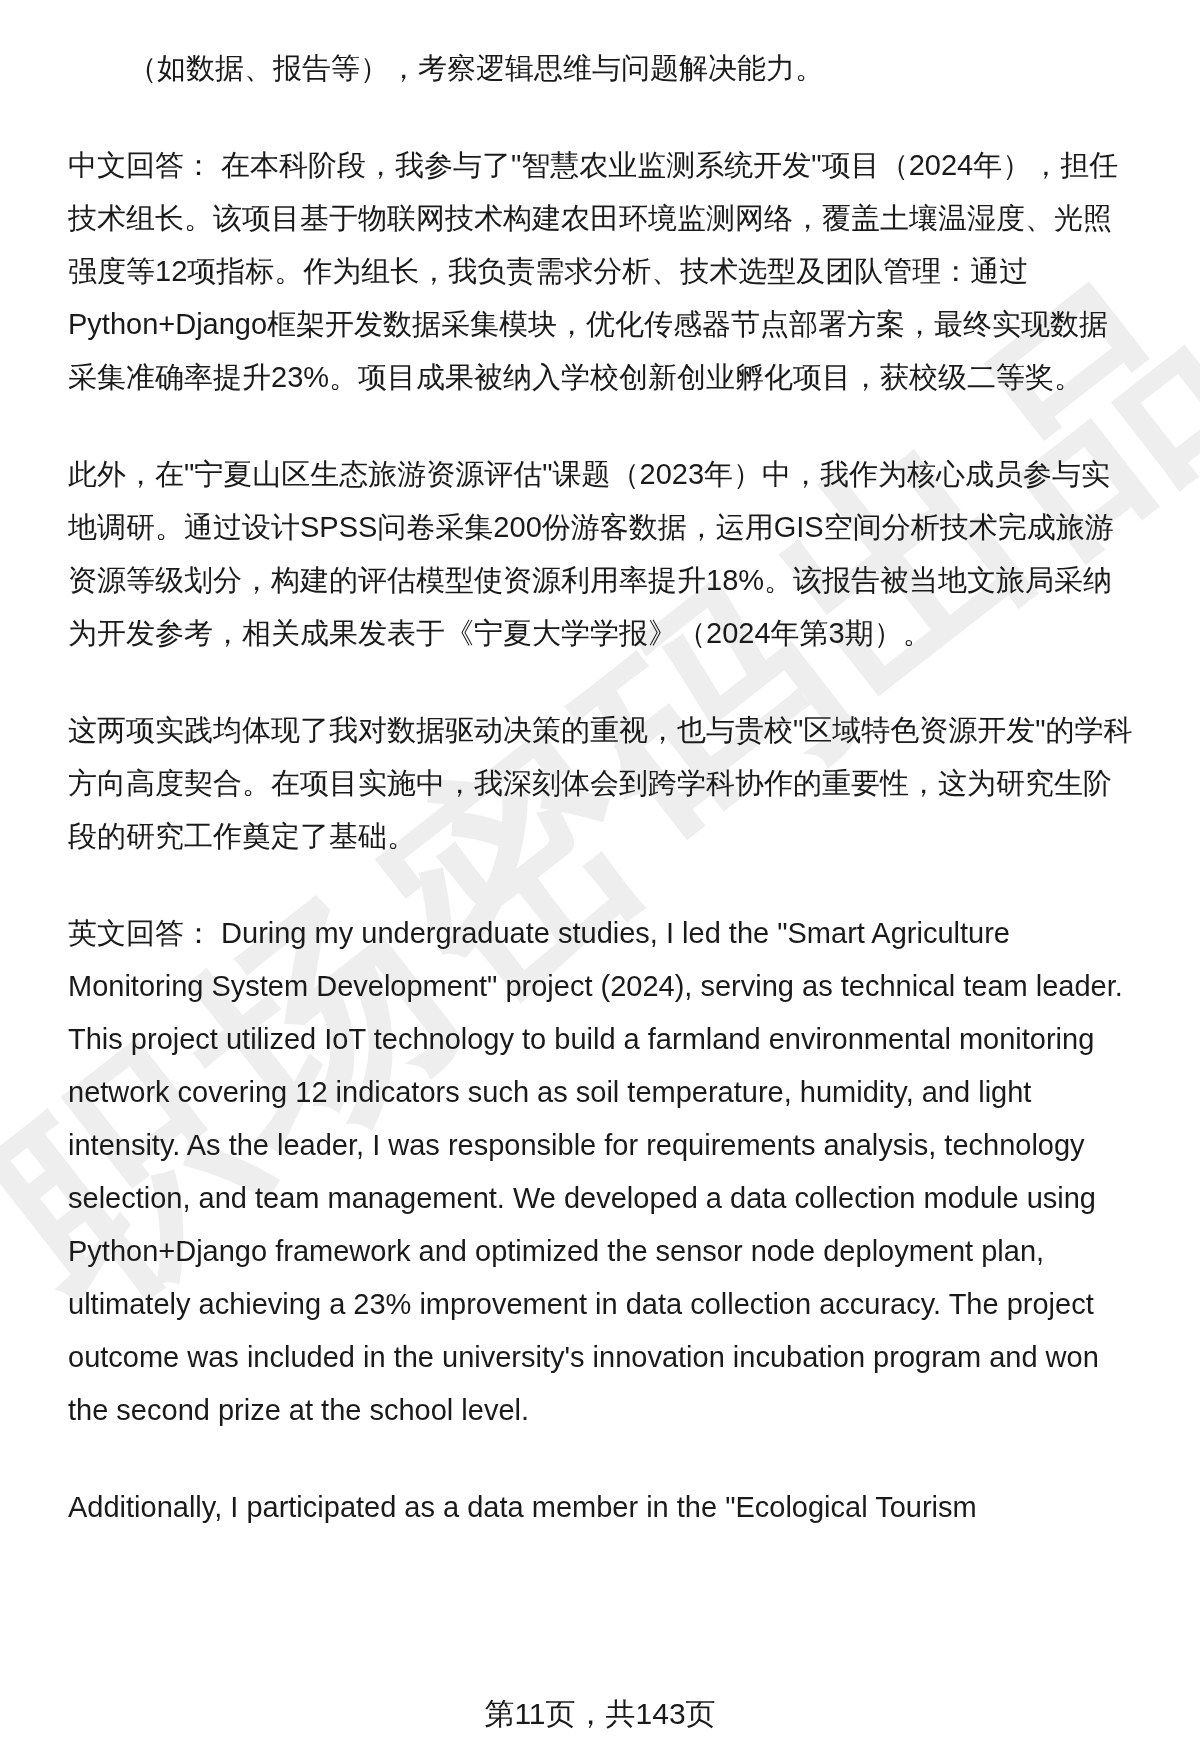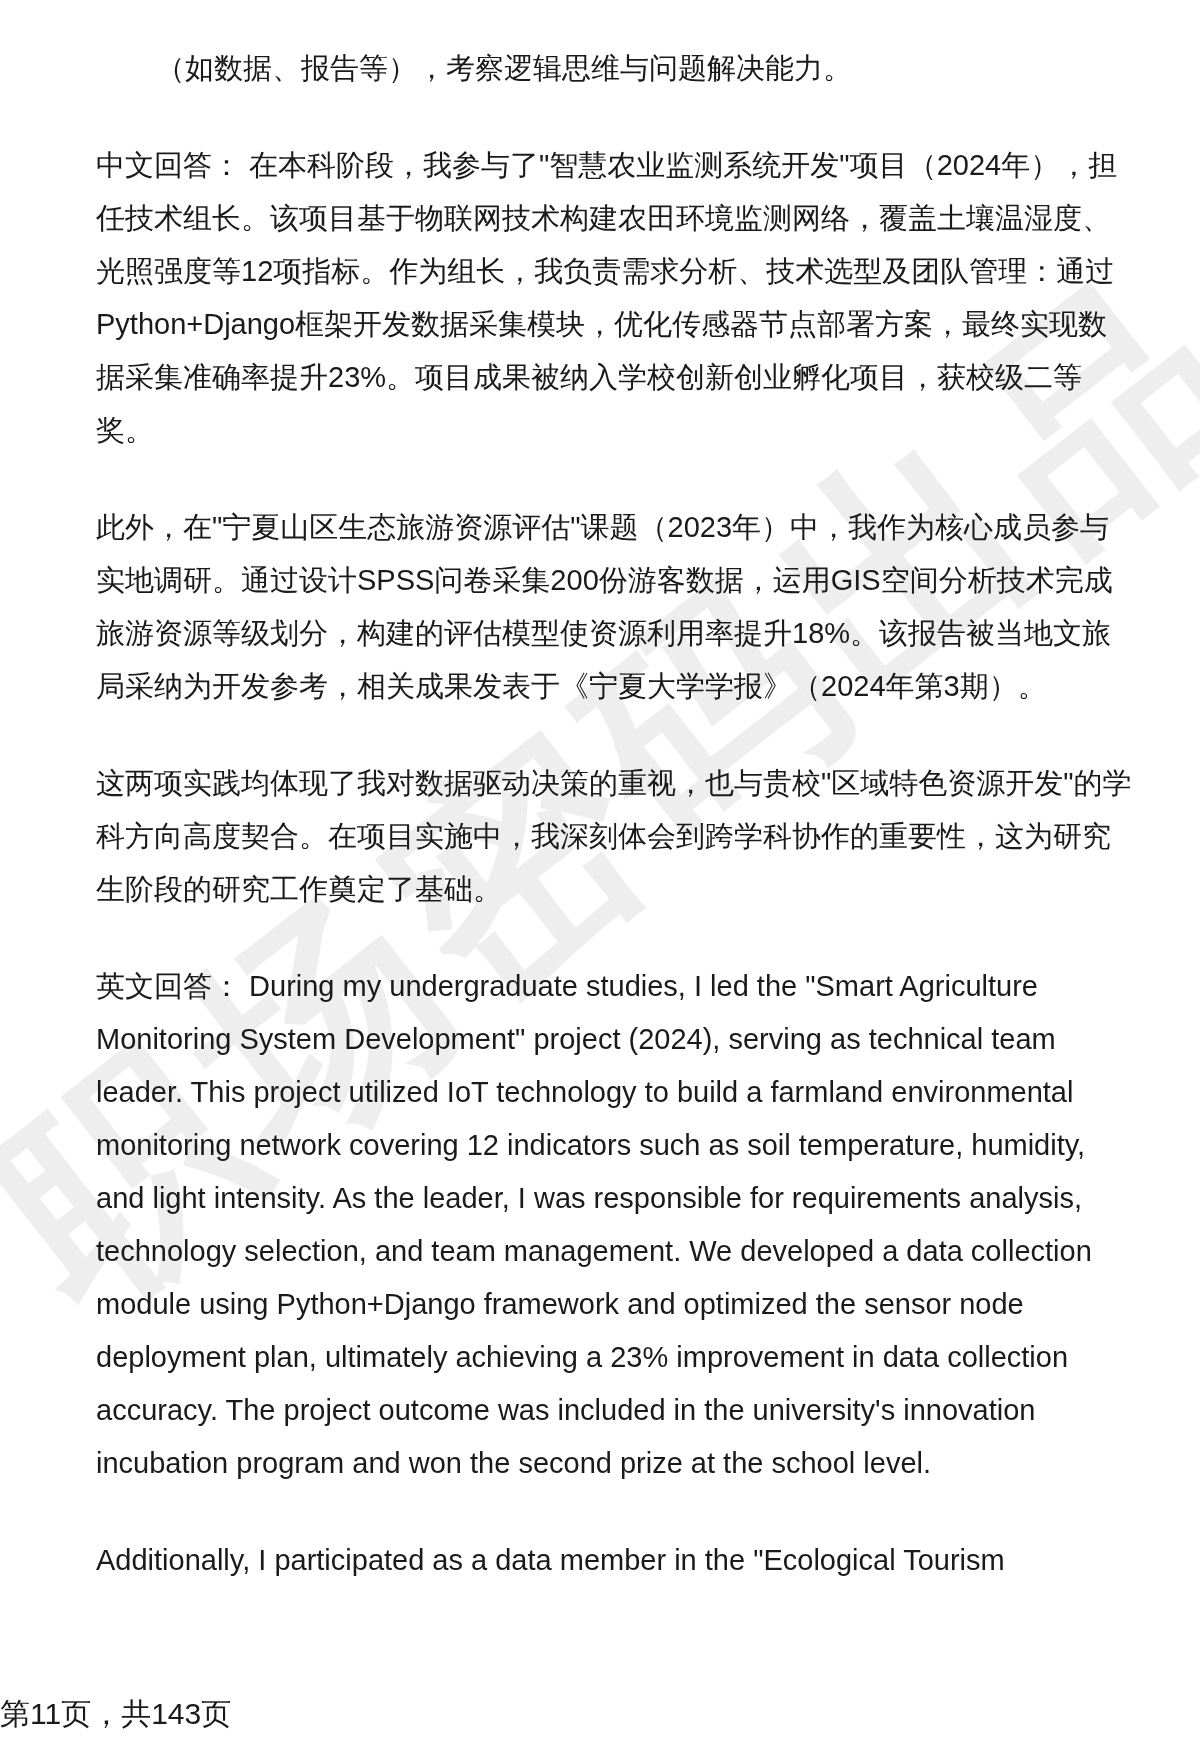--- a/index.html
+++ b/index.html
@@ -26,37 +26,38 @@
     letter-spacing: 14px;
     color: rgba(0, 0, 0, 0.065);
     white-space: nowrap;
     z-index: 0;
     pointer-events: none;
     user-select: none;
   }
   .doc-body {
     position: relative;
     z-index: 1;
-    padding: 42px 64px 0 96px;
+    padding: 42px 64px 0 68px;
   }
   .doc-body p {
     margin: 0 0 44px 0;
     font-size: 29px;
     line-height: 53px;
     text-align: left;
     word-break: break-word;
   }
   .cont-indent {
     padding-left: 60px;
   }
   .page-footer {
     position: absolute;
     left: 0;
     bottom: 20px;
     width: 100%;
+    text-align: center;
     font-size: 30px;
     color: #1a1a1a;
     z-index: 1;
   }
 </style>
 </head>
 <body>
 
 <div class="page">
 

